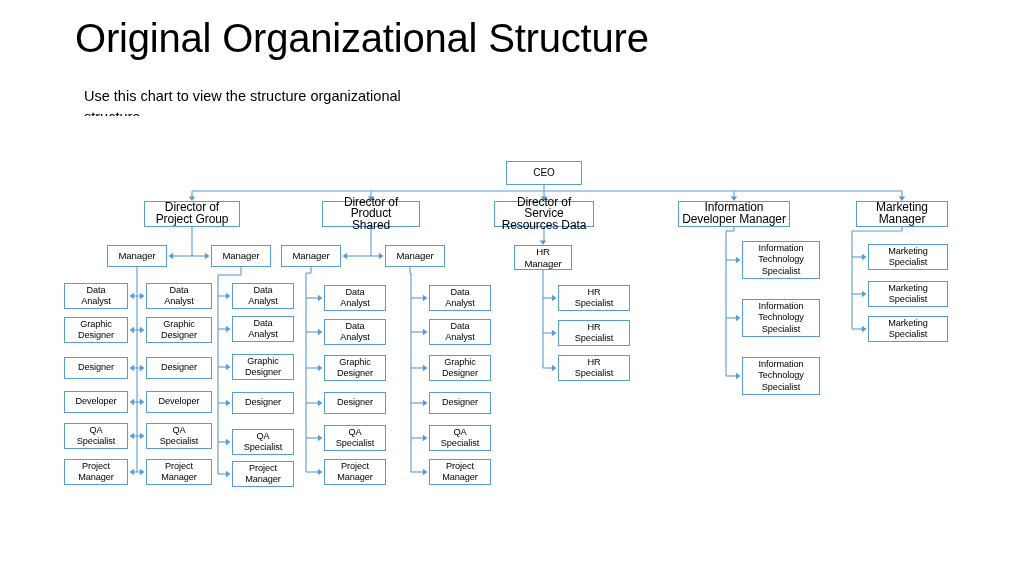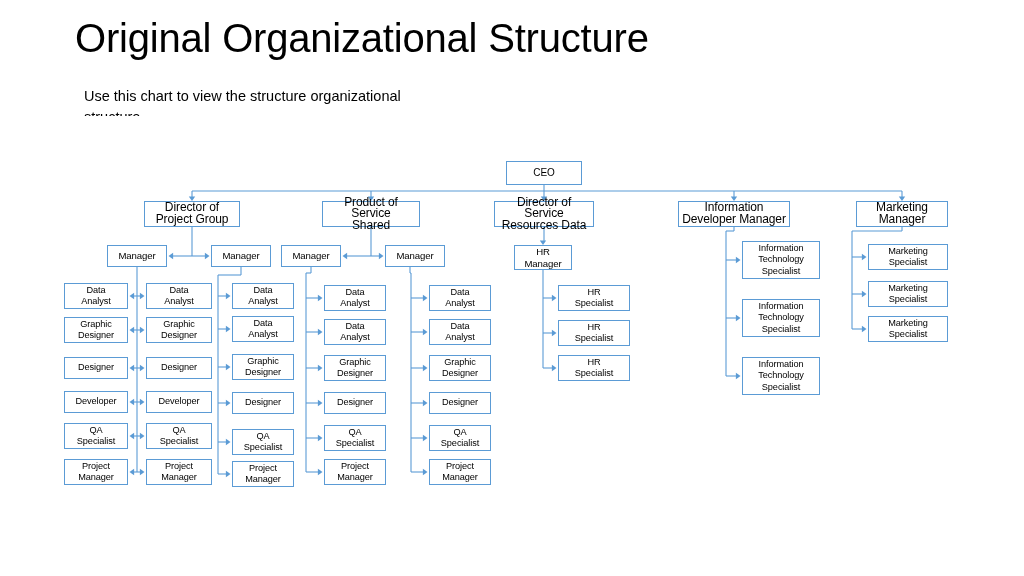--- a/index.html
+++ b/index.html
@@ -233,21 +233,21 @@
           </div>
         </div>
         <div class="node lvl1" style="left: 144px; top: 188px; width: 96px; height: 26px;">
           <div>
             <span>Director of</span>
             <span>Project Group</span>
           </div>
         </div>
         <div class="node lvl1" style="left: 322px; top: 188px; width: 98px; height: 26px;">
           <div>
-            <span>Product of Service</span>
+            <span>Director of Product</span>
             <span>Shared</span>
           </div>
         </div>
         <div class="node lvl1" style="left: 494px; top: 188px; width: 100px; height: 26px;">
           <div>
             <span>Director of Service</span>
             <span>Resources Data</span>
           </div>
         </div>
         <div class="node lvl1" style="left: 678px; top: 188px; width: 112px; height: 26px;">

